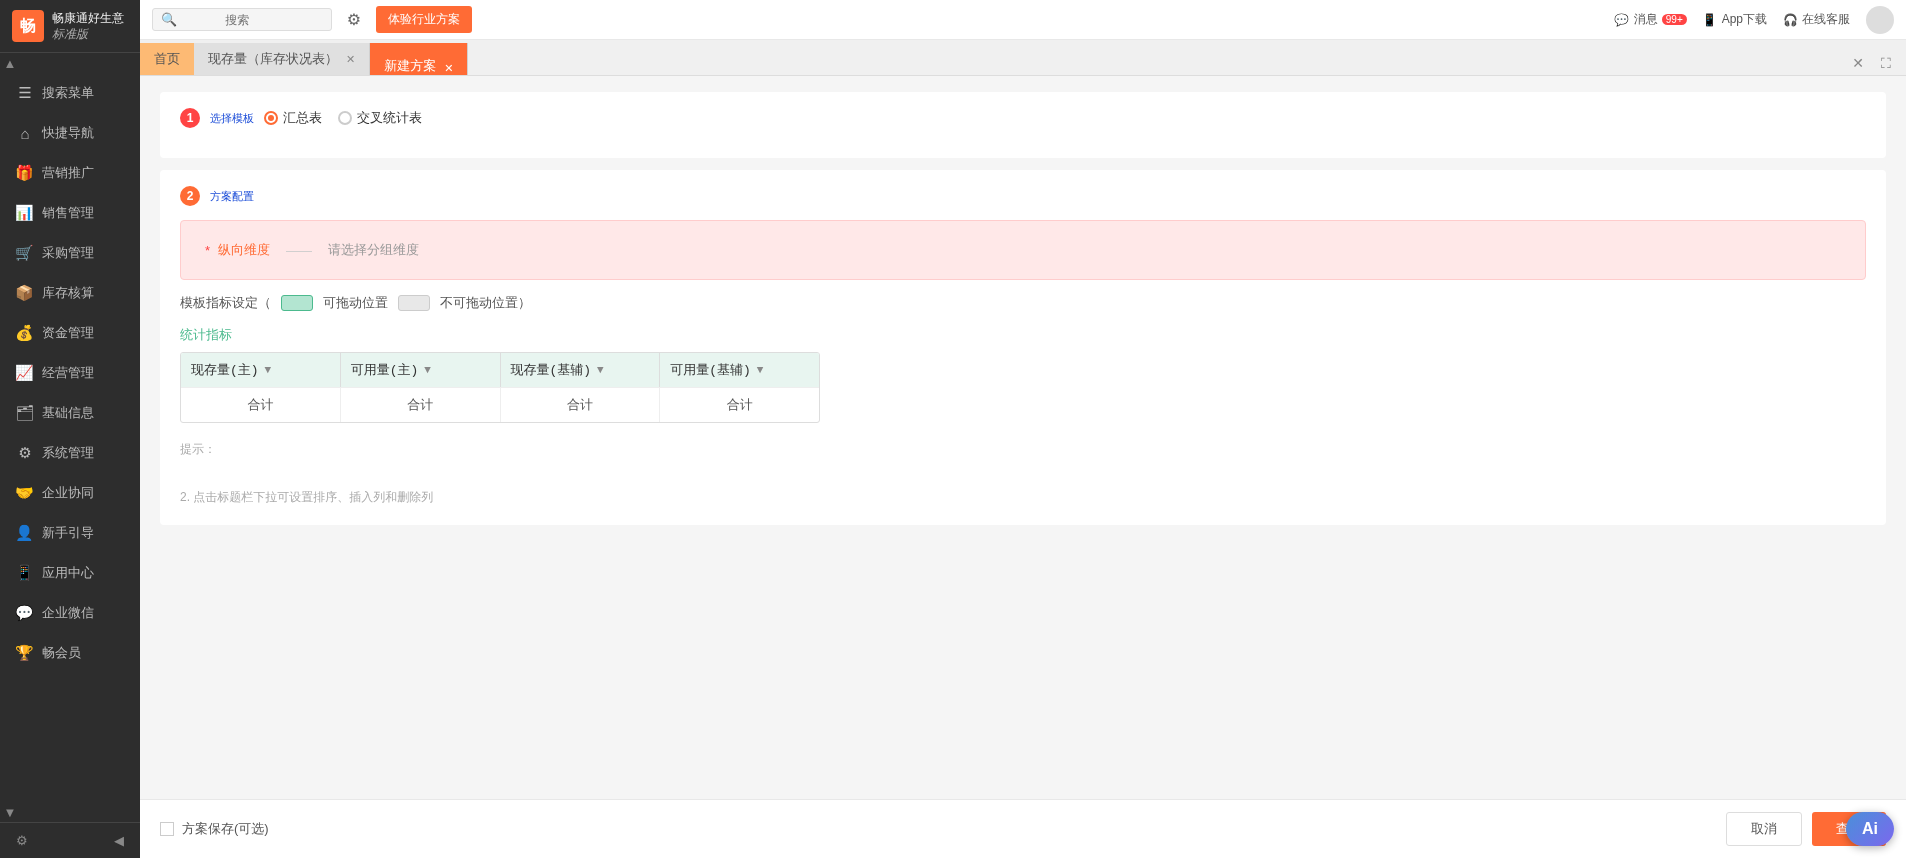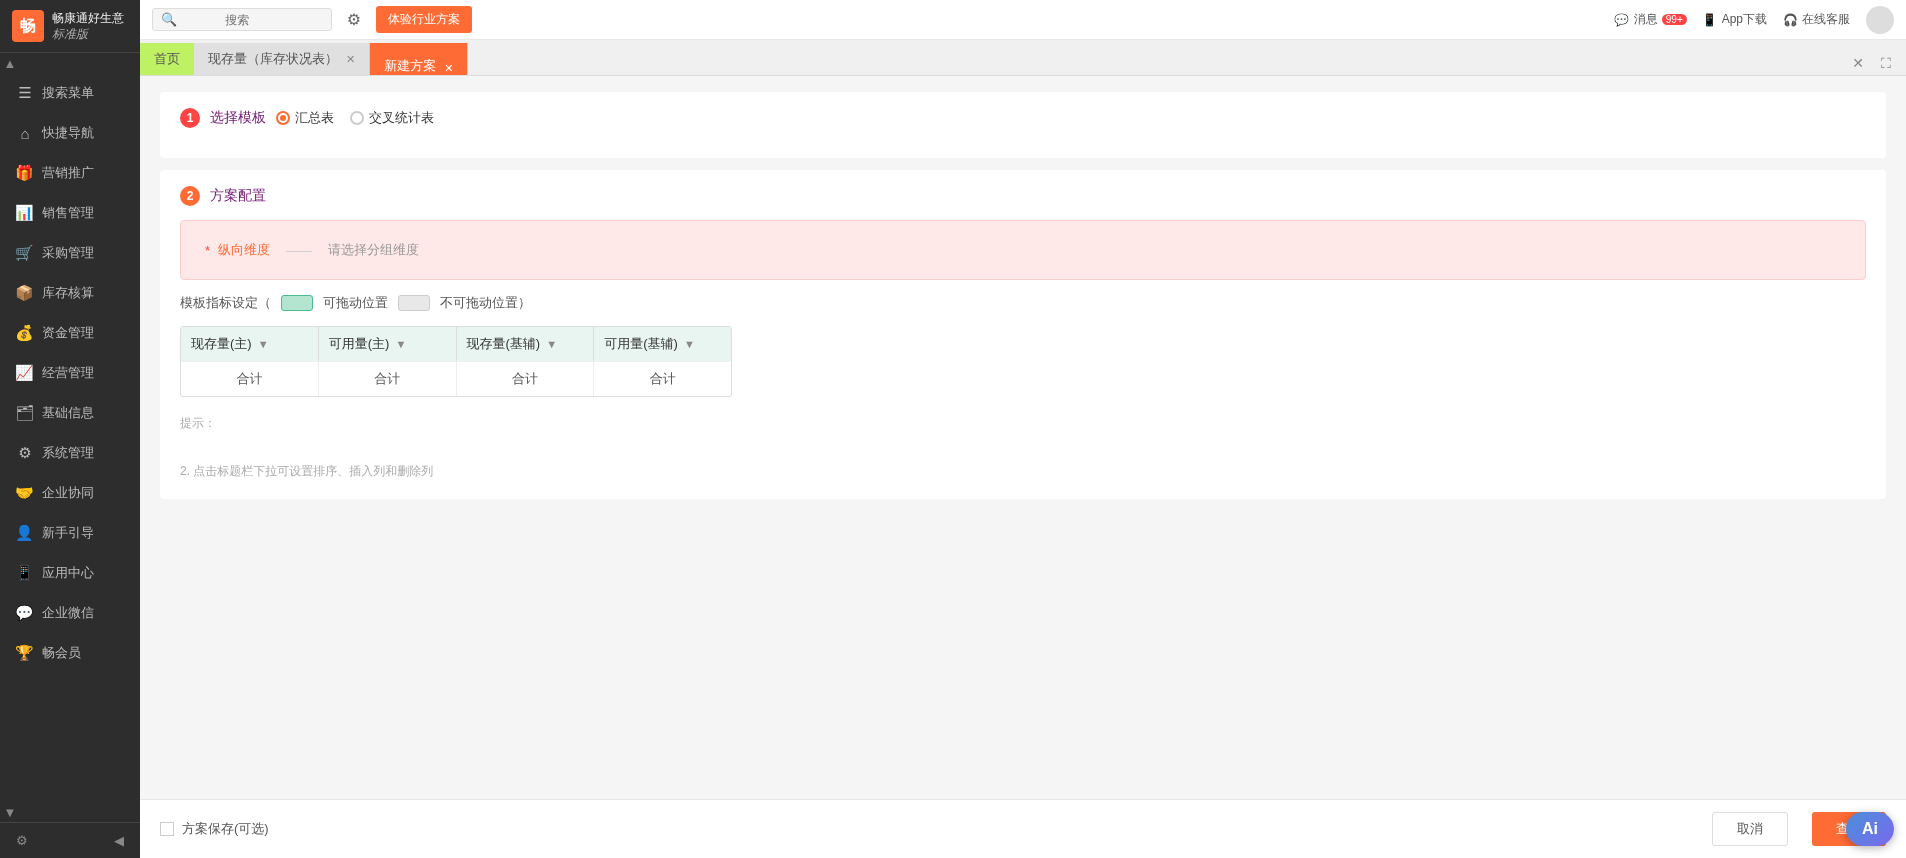--- a/index.html
+++ b/index.html
@@ -223,21 +223,21 @@
       color: white;
     }
     .tab-home {
       height: 32px;
       display: flex;
       align-items: center;
       padding: 0 14px;
       font-size: 13px;
       cursor: pointer;
       color: #555;
-      background: #bef264;
+      background: #fdba74;
     }
     .tabs-right {
       margin-left: auto;
       display: flex;
       align-items: center;
       gap: 4px;
       padding: 0 8px;
     }
     .tabs-right-btn {
       width: 24px;
@@ -284,22 +284,22 @@
       align-items: center;
       justify-content: center;
       font-size: 12px;
       font-weight: bold;
       color: white;
       flex-shrink: 0;
     }
     .step-badge.red { background: #ff4444; }
     .step-badge.orange { background: #ff6b35; }
     .section-title {
-      font-size: 14px;
-      color: #701a75;
+      font-size: 11px;
+      color: #1d4ed8;
       font-weight: 500;
     }
 
     
     .radio-group {
       display: flex;
       align-items: center;
       gap: 16px;
     }
     .radio-item {
@@ -387,21 +387,22 @@
     .stats-header {
       color: #4cba8e;
       font-size: 13px;
       margin-bottom: 8px;
       font-weight: 500;
     }
     .stats-table {
       border: 1px solid #ddd;
       border-radius: 3px;
       overflow: hidden;
-      width: 552px;
+      width: 640px;
+      font-family: Liberation Mono, monospace;
     }
     .stats-table-header {
       display: flex;
       background: #e8f5f0;
     }
     .stats-col-header {
       flex: 1;
       padding: 8px 10px;
       font-size: 13px;
       color: #333;
@@ -459,21 +460,21 @@
       justify-content: center;
       cursor: pointer;
     }
     .save-label {
       font-size: 13px;
       color: #555;
     }
     .footer-buttons {
       margin-left: auto;
       display: flex;
-      gap: 24px;
+      gap: 10px;
       padding-left: 28px;
     }
     .btn-cancel {
       padding: 7px 24px;
       border: 1px solid #ddd;
       border-radius: 3px;
       background: #fff;
       font-size: 13px;
       color: #555;
       cursor: pointer;
@@ -671,20 +672,21 @@
       </div>
 
       <div class="template-indicator">
         <span>模板指标设定（</span>
         <div class="indicator-box draggable"></div>
         <span>可拖动位置</span>
         <div class="indicator-box non-draggable"></div>
         <span>不可拖动位置）</span>
       </div>
 
+      <div class="stats-header">统计指标</div>
       <div class="stats-table">
         <div class="stats-table-header">
           <div class="stats-col-header">
             <span>现存量(主)</span>
             <span class="chevron">▼</span>
           </div>
           <div class="stats-col-header">
             <span>可用量(主)</span>
             <span class="chevron">▼</span>
           </div>

